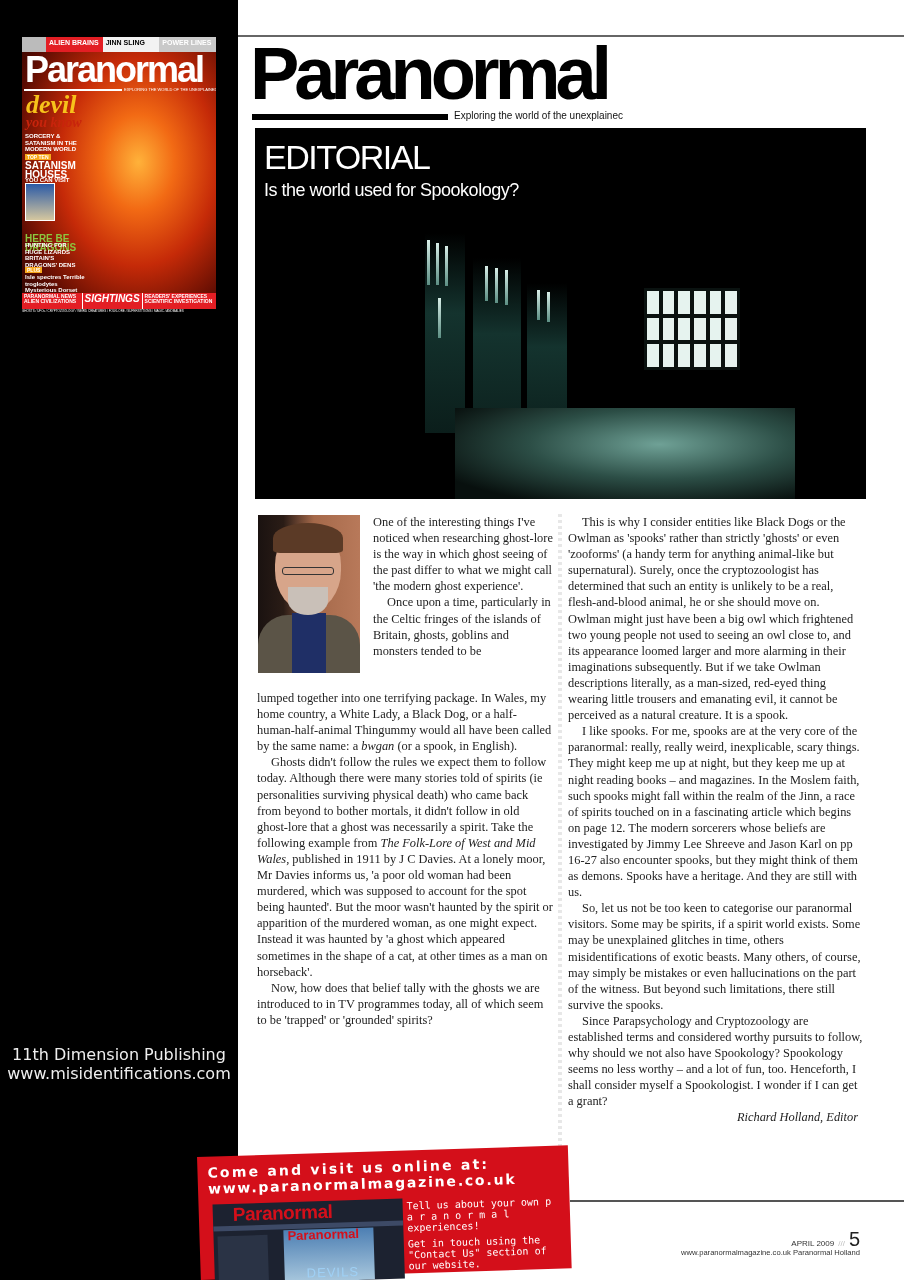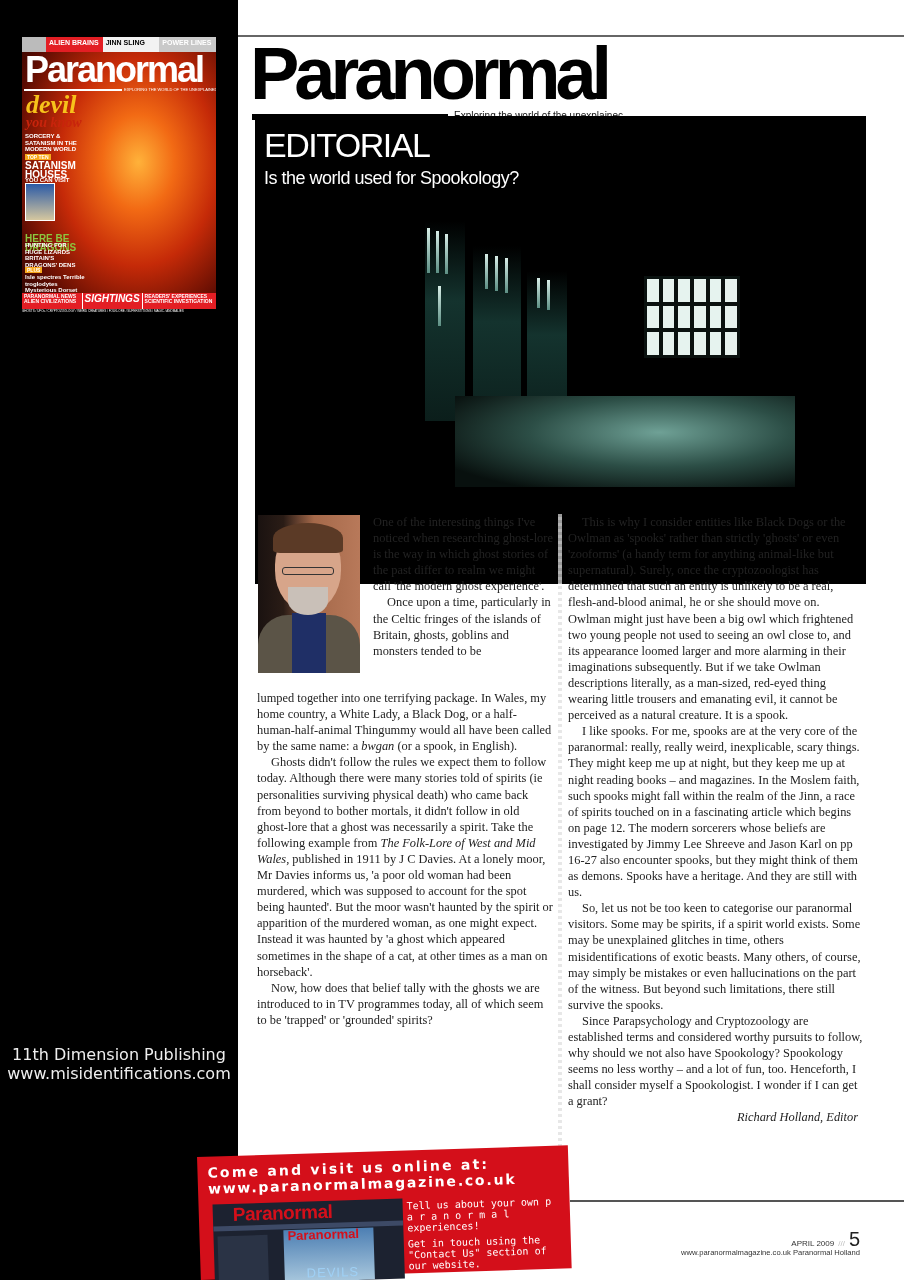--- a/index.html
+++ b/index.html
@@ -35,21 +35,21 @@
       font: 16px "DejaVu Sans", sans-serif; line-height: 19px; }
 
     
     .top-rule { position: absolute; left: 238px; top: 35px; width: 666px; height: 2px; background: #666; }
     .masthead { position: absolute; left: 250px; top: 38px; width: 380px; height: 88px; }
     .masthead .logo { position: absolute; left: 0; top: -6px; font: bold 74px "Liberation Sans", sans-serif; letter-spacing: -5px; color: #000; line-height: 84px; }
     .masthead .logo-bar { position: absolute; left: 2px; top: 76px; width: 196px; height: 6px; background: #000; }
     .masthead .tagline { position: absolute; left: 204px; top: 72px; font: 10px "Liberation Sans", sans-serif; color: #111; white-space: nowrap; }
 
     
-    .hero { position: absolute; left: 255px; top: 116px; width: 611px; height: 468px; background: #000; overflow: hidden; }
+    .hero { position: absolute; left: 255px; top: 128px; width: 611px; height: 371px; background: #000; overflow: hidden; }
     .hero .h-title { position: absolute; left: 9px; top: 10px; color: #fff; font: 34px "Liberation Sans", sans-serif; letter-spacing: -1.5px; }
     .hero .h-sub { position: absolute; left: 9px; top: 52px; color: #fff; font: 18px "Liberation Sans", sans-serif; letter-spacing: -0.5px; }
     .hero .col { position: absolute; background: linear-gradient(#000 0%, #14332e 40%, #0b1e1b 100%); }
     .hero .winstrip { position: absolute; width: 3px; background: linear-gradient(#d8eee8, #5d8f84); }
     .hero .bigwin { position: absolute; left: 389px; top: 160px; width: 96px; height: 82px; background: #0a1210; display: grid;
       grid-template-columns: repeat(6, 1fr); grid-template-rows: repeat(3, 1fr); gap: 4px; padding: 3px; }
     .hero .bigwin span { background: #e6f3ef; }
     .hero .floor { position: absolute; left: 200px; top: 280px; width: 340px; height: 91px;
       background: radial-gradient(ellipse at 60% 40%, #6fa196 0%, #2c4e46 45%, #08100e 85%); }
 
@@ -184,21 +184,21 @@
 <div class="photo">
   <div class="jacket"></div>
   <div class="shirt"></div>
   <div class="head"></div>
   <div class="hair"></div>
   <div class="glasses"></div>
   <div class="beard"></div>
 </div>
 
 <div class="wrap-col article-text">
-  <p class="first">One of the interesting things I've noticed when researching ghost-lore is the way in which ghost stories of the past differ to realm we might call 'the modern ghost experience'.</p>
+  <p class="first">One of the interesting things I've noticed when researching ghost-lore is the way in which ghost seeing of the past differ to what we might call 'the modern ghost experience'.</p>
   <p>Once upon a time, particularly in the Celtic fringes of the islands of Britain, ghosts, goblins and monsters tended to be</p>
 </div>
 
 <div class="col-left article-text">
   <p class="first"><span>lumped together into one terrifying package. In Wales, my home country, a White Lady, a Black Dog, or a half-human-half-animal Thingummy would all have been called by the same name: a</span> <em>bwgan</em> <span>(or a spook, in English).</span></p>
   <p><span>Ghosts didn't follow the rules we expect them to follow today. Although there were many stories told of spirits (ie personalities surviving physical death) who came back from beyond to bother mortals, it didn't follow in old ghost-lore that a ghost was necessarily a spirit. Take the following example from</span> <em>The Folk-Lore of West and Mid Wales</em><span>, published in 1911 by J C Davies. At a lonely moor, Mr Davies informs us, 'a poor old woman had been murdered, which was supposed to account for the spot being haunted'. But the moor wasn't haunted by the spirit or apparition of the murdered woman, as one might expect. Instead it was haunted by 'a ghost which appeared sometimes in the shape of a cat, at other times as a man on horseback'.</span></p>
   <p>Now, how does that belief tally with the ghosts we are introduced to in TV programmes today, all of which seem to be 'trapped' or 'grounded' spirits?</p>
 </div>
 
 <div class="col-divider"></div>

